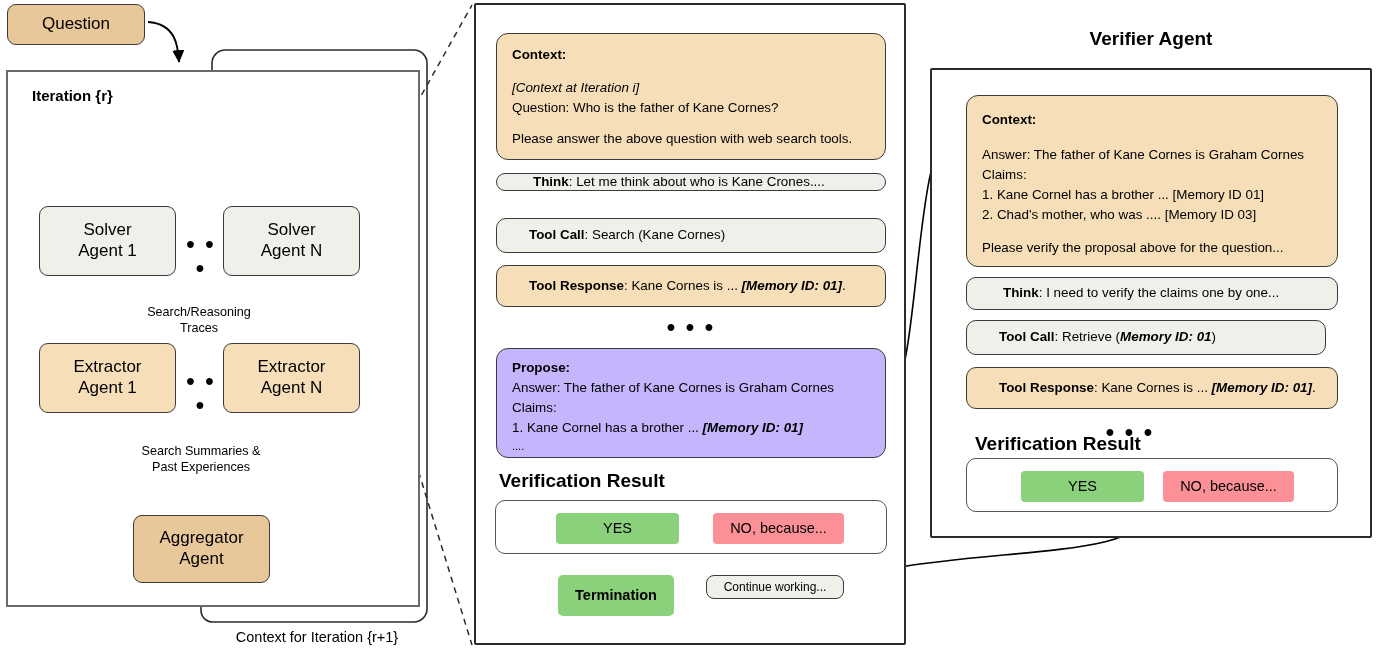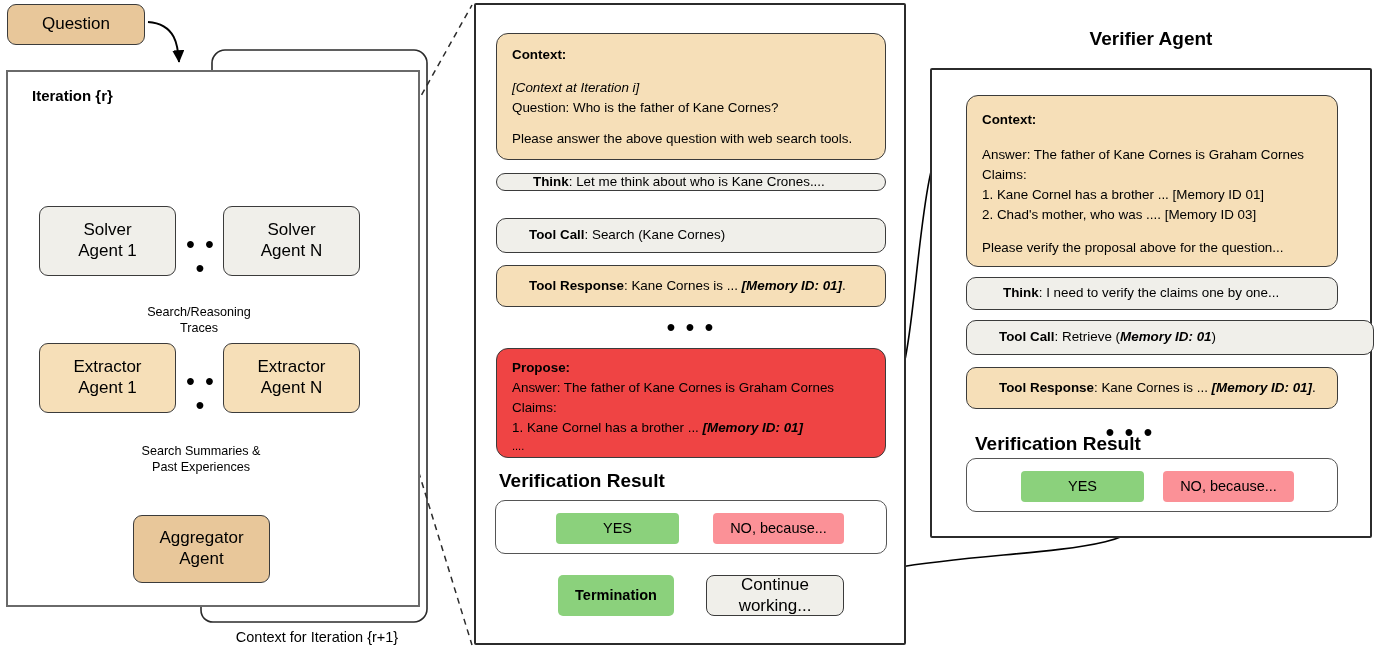--- a/index.html
+++ b/index.html
@@ -12,21 +12,21 @@
 
   
   .rbox{
     border:1.6px solid #3b3b3b;border-radius:9px;
     display:flex;align-items:center;justify-content:center;
     text-align:center;line-height:1.22;
   }
   .tan{background:#e8c79a;}
   .tan-light{background:#f6dfb8;}
   .grey{background:#f0efea;}
-  .orange{background:#ef4444;}
+  .orange{background:#c4b5fd;}
   .green{background:#8bd17c;}
   .red{background:#fb9197;}
   .white{background:#ffffff;}
 
   .panel{
     border:2px solid #2b2b2b;background:#ffffff;border-radius:2px;
   }
   .panel-grey{
     border:2.4px solid #6a6a6a;background:#ffffff;
   }
@@ -187,21 +187,21 @@
 <div class="abs rbox green" style="left:556px;top:513px;width:123px;height:31px;font-size:14.5px;border:none;border-radius:4px;">
   <span>YES</span>
 </div>
 <div class="abs rbox red" style="left:713px;top:513px;width:131px;height:31px;font-size:14.5px;border:none;border-radius:4px;">
   <span>NO, because...</span>
 </div>
 
 <div class="abs rbox green" style="left:558px;top:575px;width:116px;height:41px;font-size:14.5px;font-weight:bold;border:none;border-radius:5px;">
   <span>Termination</span>
 </div>
-<div class="abs rbox grey" style="left:706px;top:575px;width:138px;height:41px;font-size:17px;border-radius:8px;">
+<div class="abs rbox grey" style="left:706px;top:575px;width:138px;height:24px;font-size:12px;border-radius:8px;">
   <span>Continue working...</span>
 </div>
 
 <div class="abs" style="left:930px;top:28px;width:442px;text-align:center;font-size:19px;font-weight:bold;">
   <span>Verifier Agent</span>
 </div>
 
 <div class="abs panel" style="left:930px;top:68px;width:442px;height:470px;"></div>
 
 <div class="abs msgblock tan-light" style="left:966px;top:95px;width:372px;height:172px;padding-top:14px;">
@@ -212,21 +212,21 @@
   <div>1. Kane Cornel has a brother ... [Memory ID 01]</div>
   <div>2. Chad's mother, who was   .... [Memory ID 03]</div>
   <div style="height:12px;"></div>
   <div>Please verify the proposal above for the question...</div>
 </div>
 
 <div class="abs msg grey" style="left:966px;top:277px;width:372px;height:33px;">
   <span style="padding-left:22px;"><b>Think</b><span>: I need to verify the claims one by one...</span></span>
 </div>
 
-<div class="abs msg grey" style="left:966px;top:320px;width:408px;height:35px;">
+<div class="abs msg grey" style="left:966px;top:320px;width:360px;height:35px;">
   <span style="padding-left:18px;"><b>Tool Call</b><span>:  Retrieve (</span><span class="bi">Memory ID: 01</span><span>)</span></span>
 </div>
 
 <div class="abs msg tan-light" style="left:966px;top:367px;width:372px;height:42px;">
   <span style="padding-left:18px;"><b>Tool Response</b><span>: Kane Cornes is ... </span><span class="bi">[Memory ID: 01]</span><span>.</span></span>
 </div>
 
 <div class="abs dots" style="left:1100px;top:420px;width:60px;text-align:center;">
   <span>• • •</span>
 </div>

